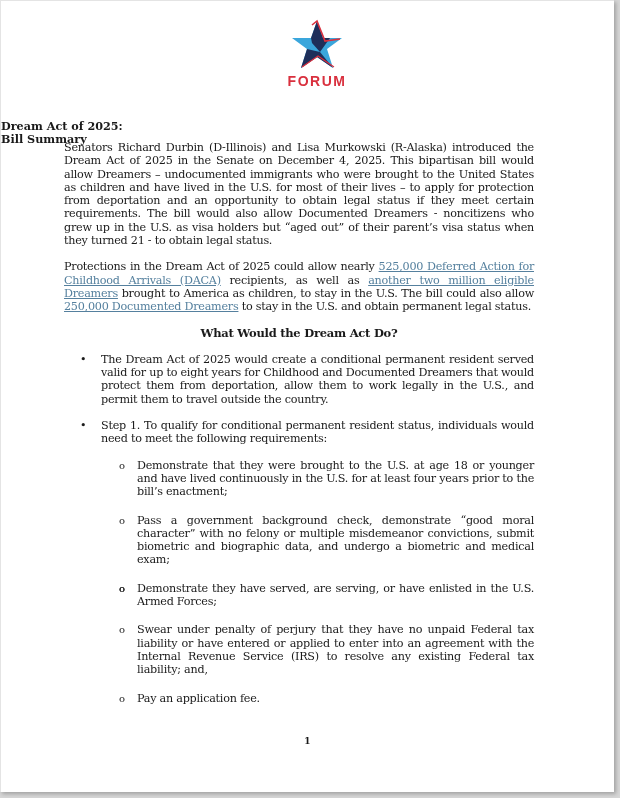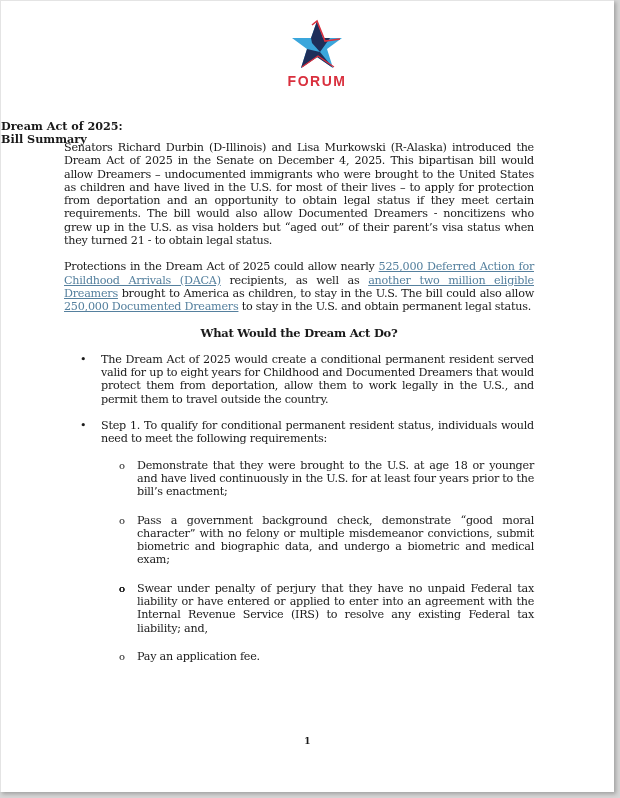--- a/index.html
+++ b/index.html
@@ -97,20 +97,21 @@
           </li>
           <li>
             <span class="circ">o</span>
             <span>Pass a government background check, demonstrate “good moral character” with no felony or multiple misdemeanor convictions, submit biometric and biographic data, and undergo a biometric and medical exam;</span>
           </li>
           <li>
             <span class="circ">o</span>
           </li>
           <li>
             <span class="circ">o</span>
+            <span>Demonstrate they have served, are serving, or have enlisted in the U.S. Armed Forces;</span>
           </li>
           <li>
             <span class="circ">o</span>
             <span>Swear under penalty of perjury that they have no unpaid Federal tax liability or have entered or applied to enter into an agreement with the Internal Revenue Service (IRS) to resolve any existing Federal tax liability; and,</span>
           </li>
           <li>
             <span class="circ">o</span>
             <span>Pay an application fee.</span>
           </li>
         </ul>

